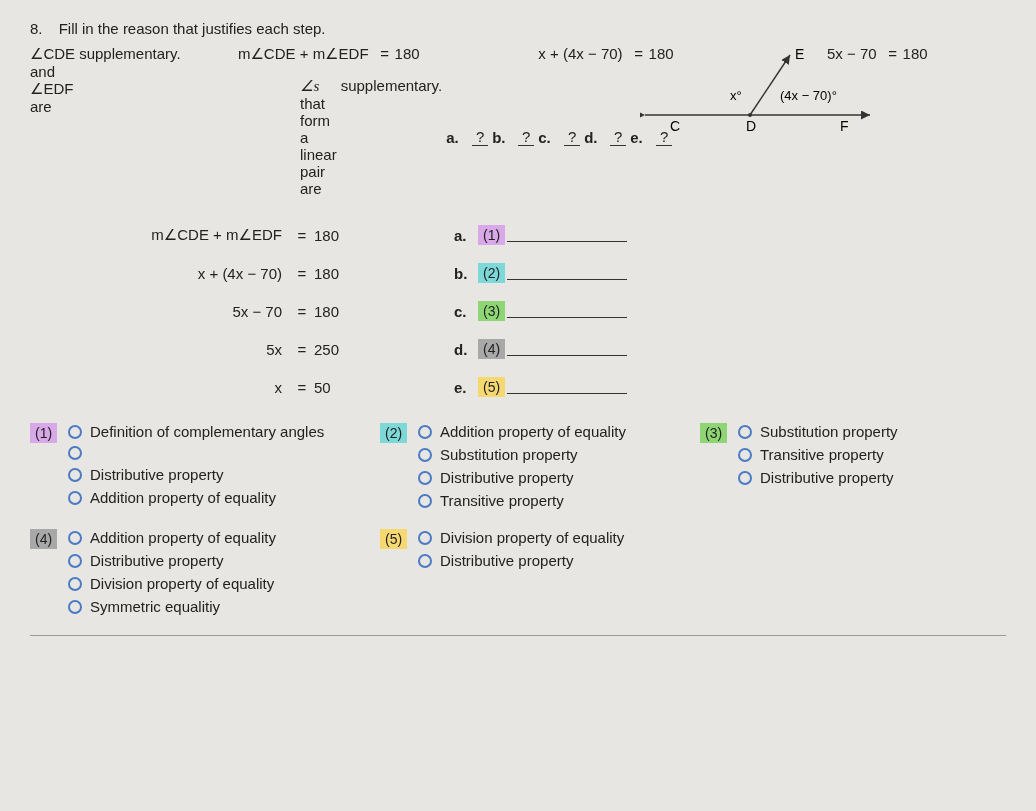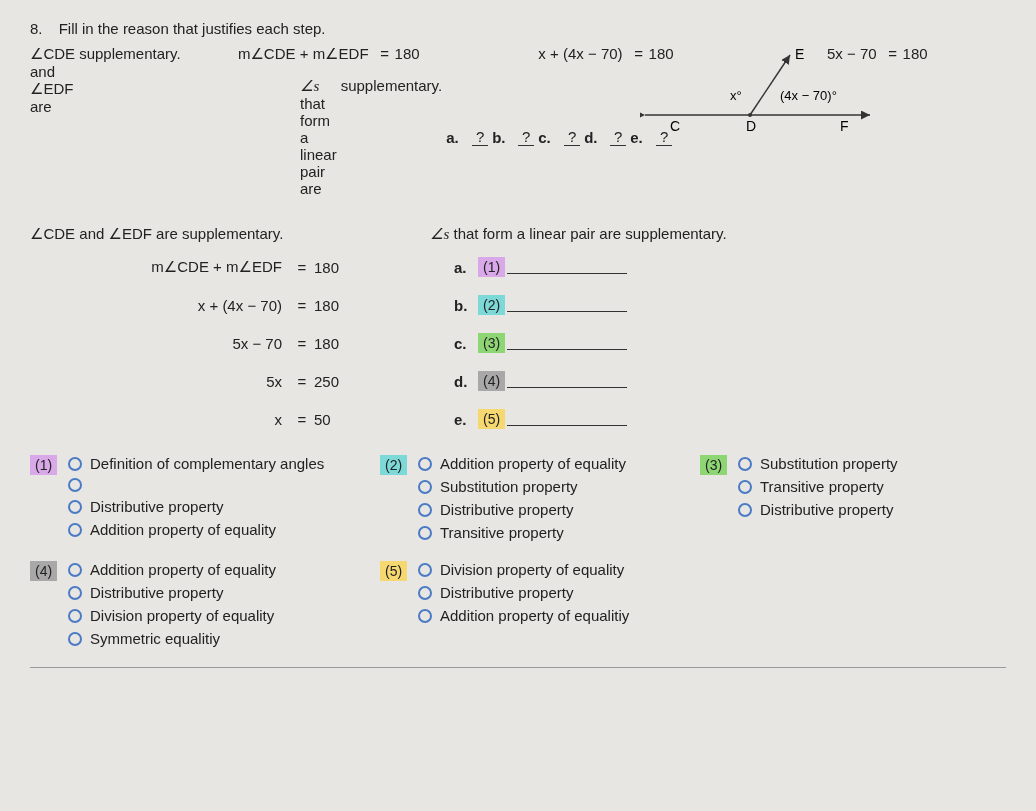--- a/index.html
+++ b/index.html
@@ -128,27 +128,20 @@
       <text x="30" y="86" font-size="14">C</text>
       <text x="106" y="86" font-size="14">D</text>
       <text x="200" y="86" font-size="14">F</text>
       <text x="90" y="55" font-size="13">x°</text>
       <text x="140" y="55" font-size="13">(4x − 70)°</text>
     </svg>
   </div>
 </div>
 
 <div class="mid-block">
-  <div class="mid-row" style="margin-bottom:14px;">
-    <div class="mid-left">∠CDE and ∠EDF are supplementary.</div>
-    <div>
-      <span style="font-family:serif;font-style:italic;">∠s</span>
-      <span>that form a linear pair are supplementary.</span>
-    </div>
-  </div>
 
   <div class="mid-eq-row">
     <div class="mid-lhs">m∠CDE + m∠EDF</div>
       <div class="mid-eq">=</div>
       <div class="mid-rhs">180</div>
     <div style="width:100px;"></div>
     <div class="mid-letter">a.</div>
     <span class="chip chip-1">(1)</span>
       <span class="blank-line"></span>
   </div>
@@ -278,22 +271,18 @@
       <div class="opt-chip-col"><span class="chip chip-5">(5)</span></div>
       <div class="opt-list">
         <div class="opt-item">
             <span class="radio"></span>
             <span>Division property of equality</span>
           </div>
         <div class="opt-item">
             <span class="radio"></span>
             <span>Distributive property</span>
           </div>
-        <div class="opt-item">
-            <span class="radio"></span>
-            <span>Addition property of equalitiy</span>
-          </div>
       </div>
     </div>
   </div>
 </div>
 
 <hr class="bottom">
 
 </body></html>

